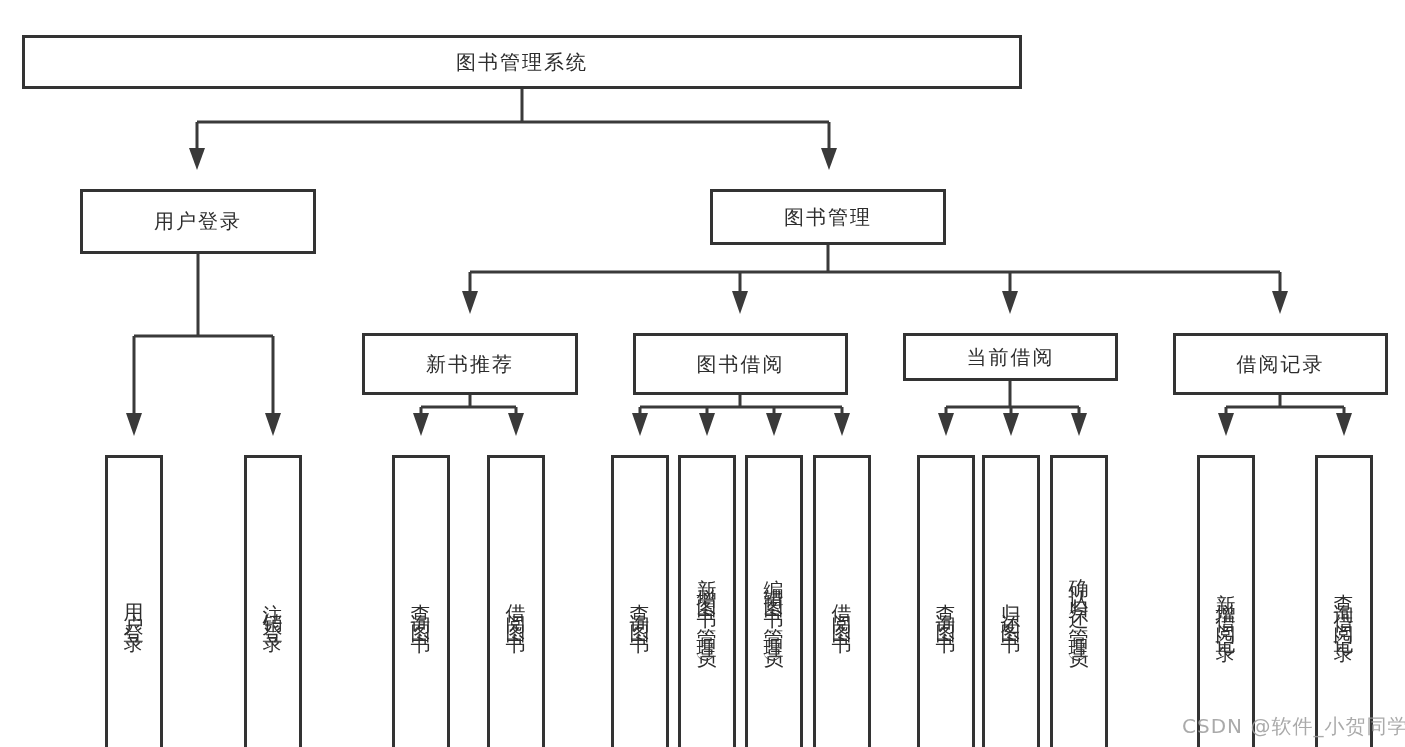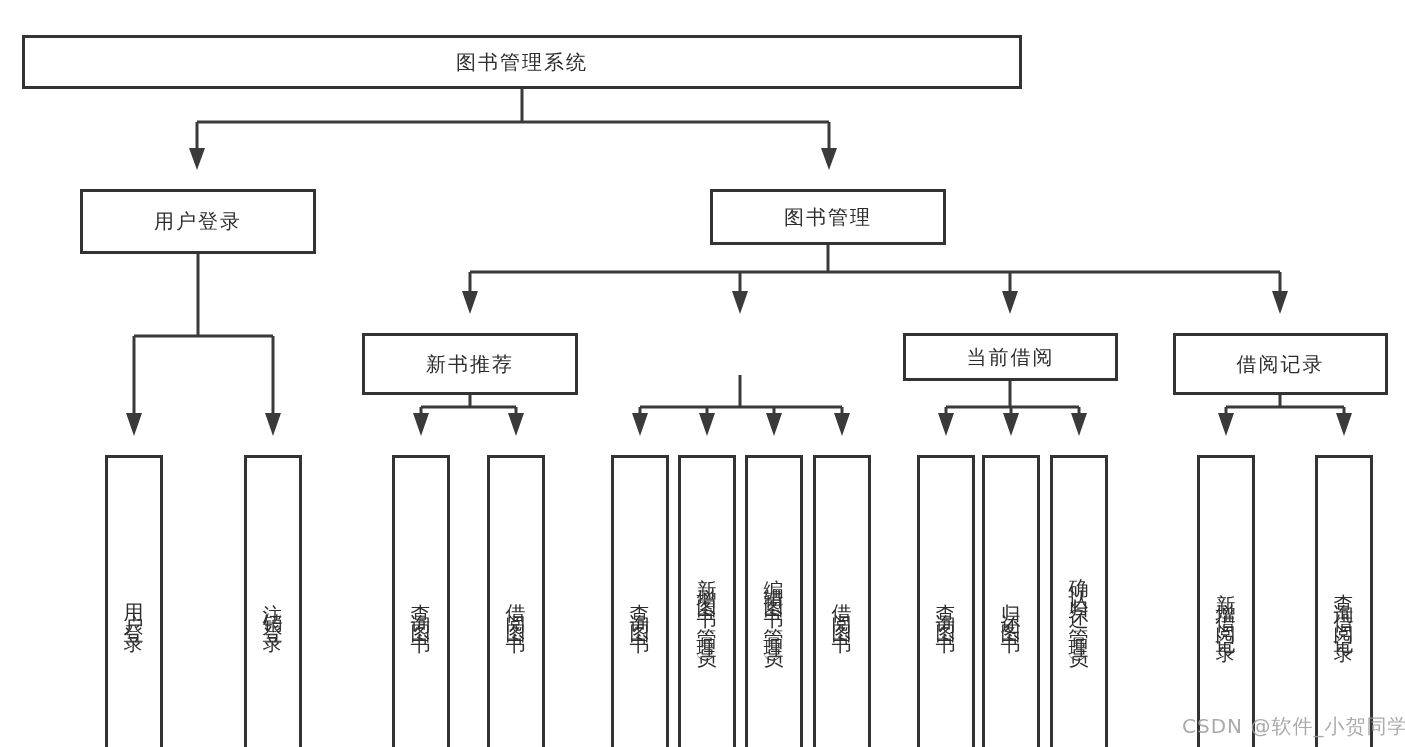--- a/index.html
+++ b/index.html
@@ -99,20 +99,21 @@
       <polygon points="1336,413 1352,413 1344,436"></polygon>
     </g>
   </svg>
 
   <div class="box" style="left:22px; top:15px; width:1000px; height:54px;">图书管理系统</div>
 
   <div class="box" style="left:80px; top:169px; width:236px; height:65px;">用户登录</div>
   <div class="box" style="left:710px; top:169px; width:236px; height:56px;">图书管理</div>
 
   <div class="box" style="left:362px; top:313px; width:216px; height:62px;">新书推荐</div>
+  <div class="box" style="left:633px; top:313px; width:215px; height:62px;">图书借阅</div>
   <div class="box" style="left:903px; top:313px; width:215px; height:48px;">当前借阅</div>
   <div class="box" style="left:1173px; top:313px; width:215px; height:62px;text-align:right;">借阅记录</div>
 
   <div class="box v" style="left:105px; top:435px; width:58px; height:300px;">用户登录</div>
   <div class="box v" style="left:244px; top:435px; width:58px; height:300px;">注销登录</div>
 
   <div class="box v" style="left:392px; top:435px; width:58px; height:300px;">查询图书</div>
   <div class="box v" style="left:487px; top:435px; width:58px; height:300px;">借阅图书</div>
 
   <div class="box v" style="left:611px; top:435px; width:58px; height:300px;">查询图书</div>

